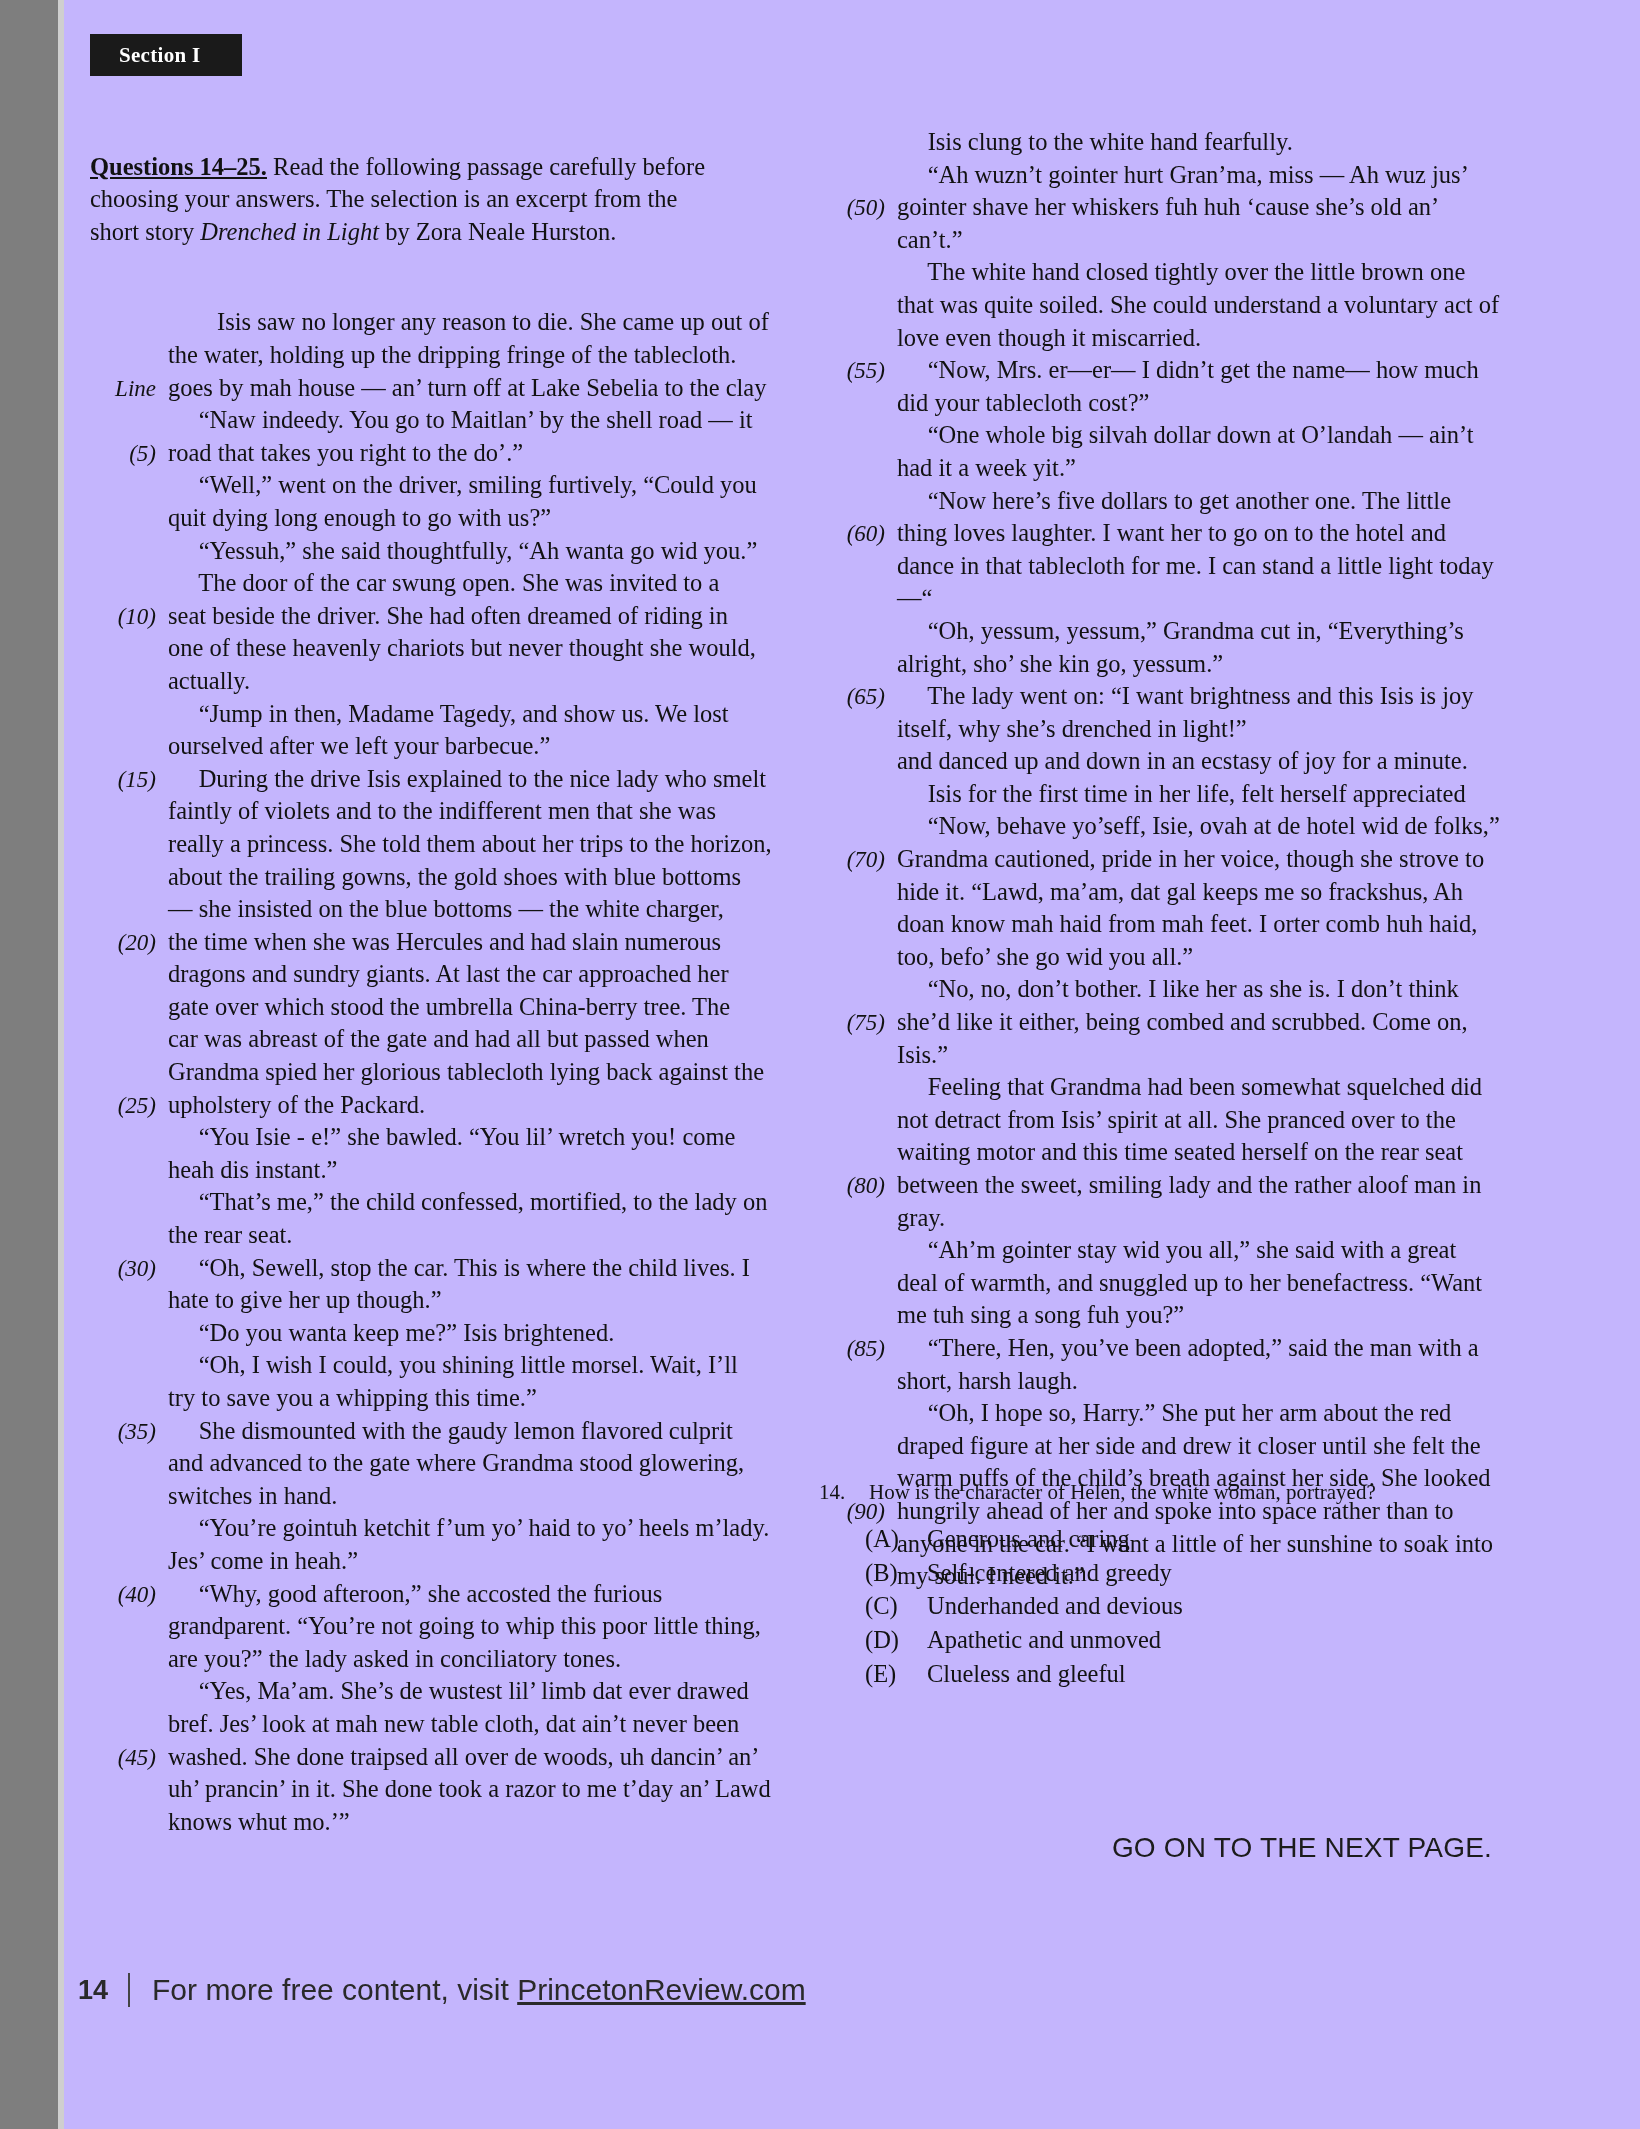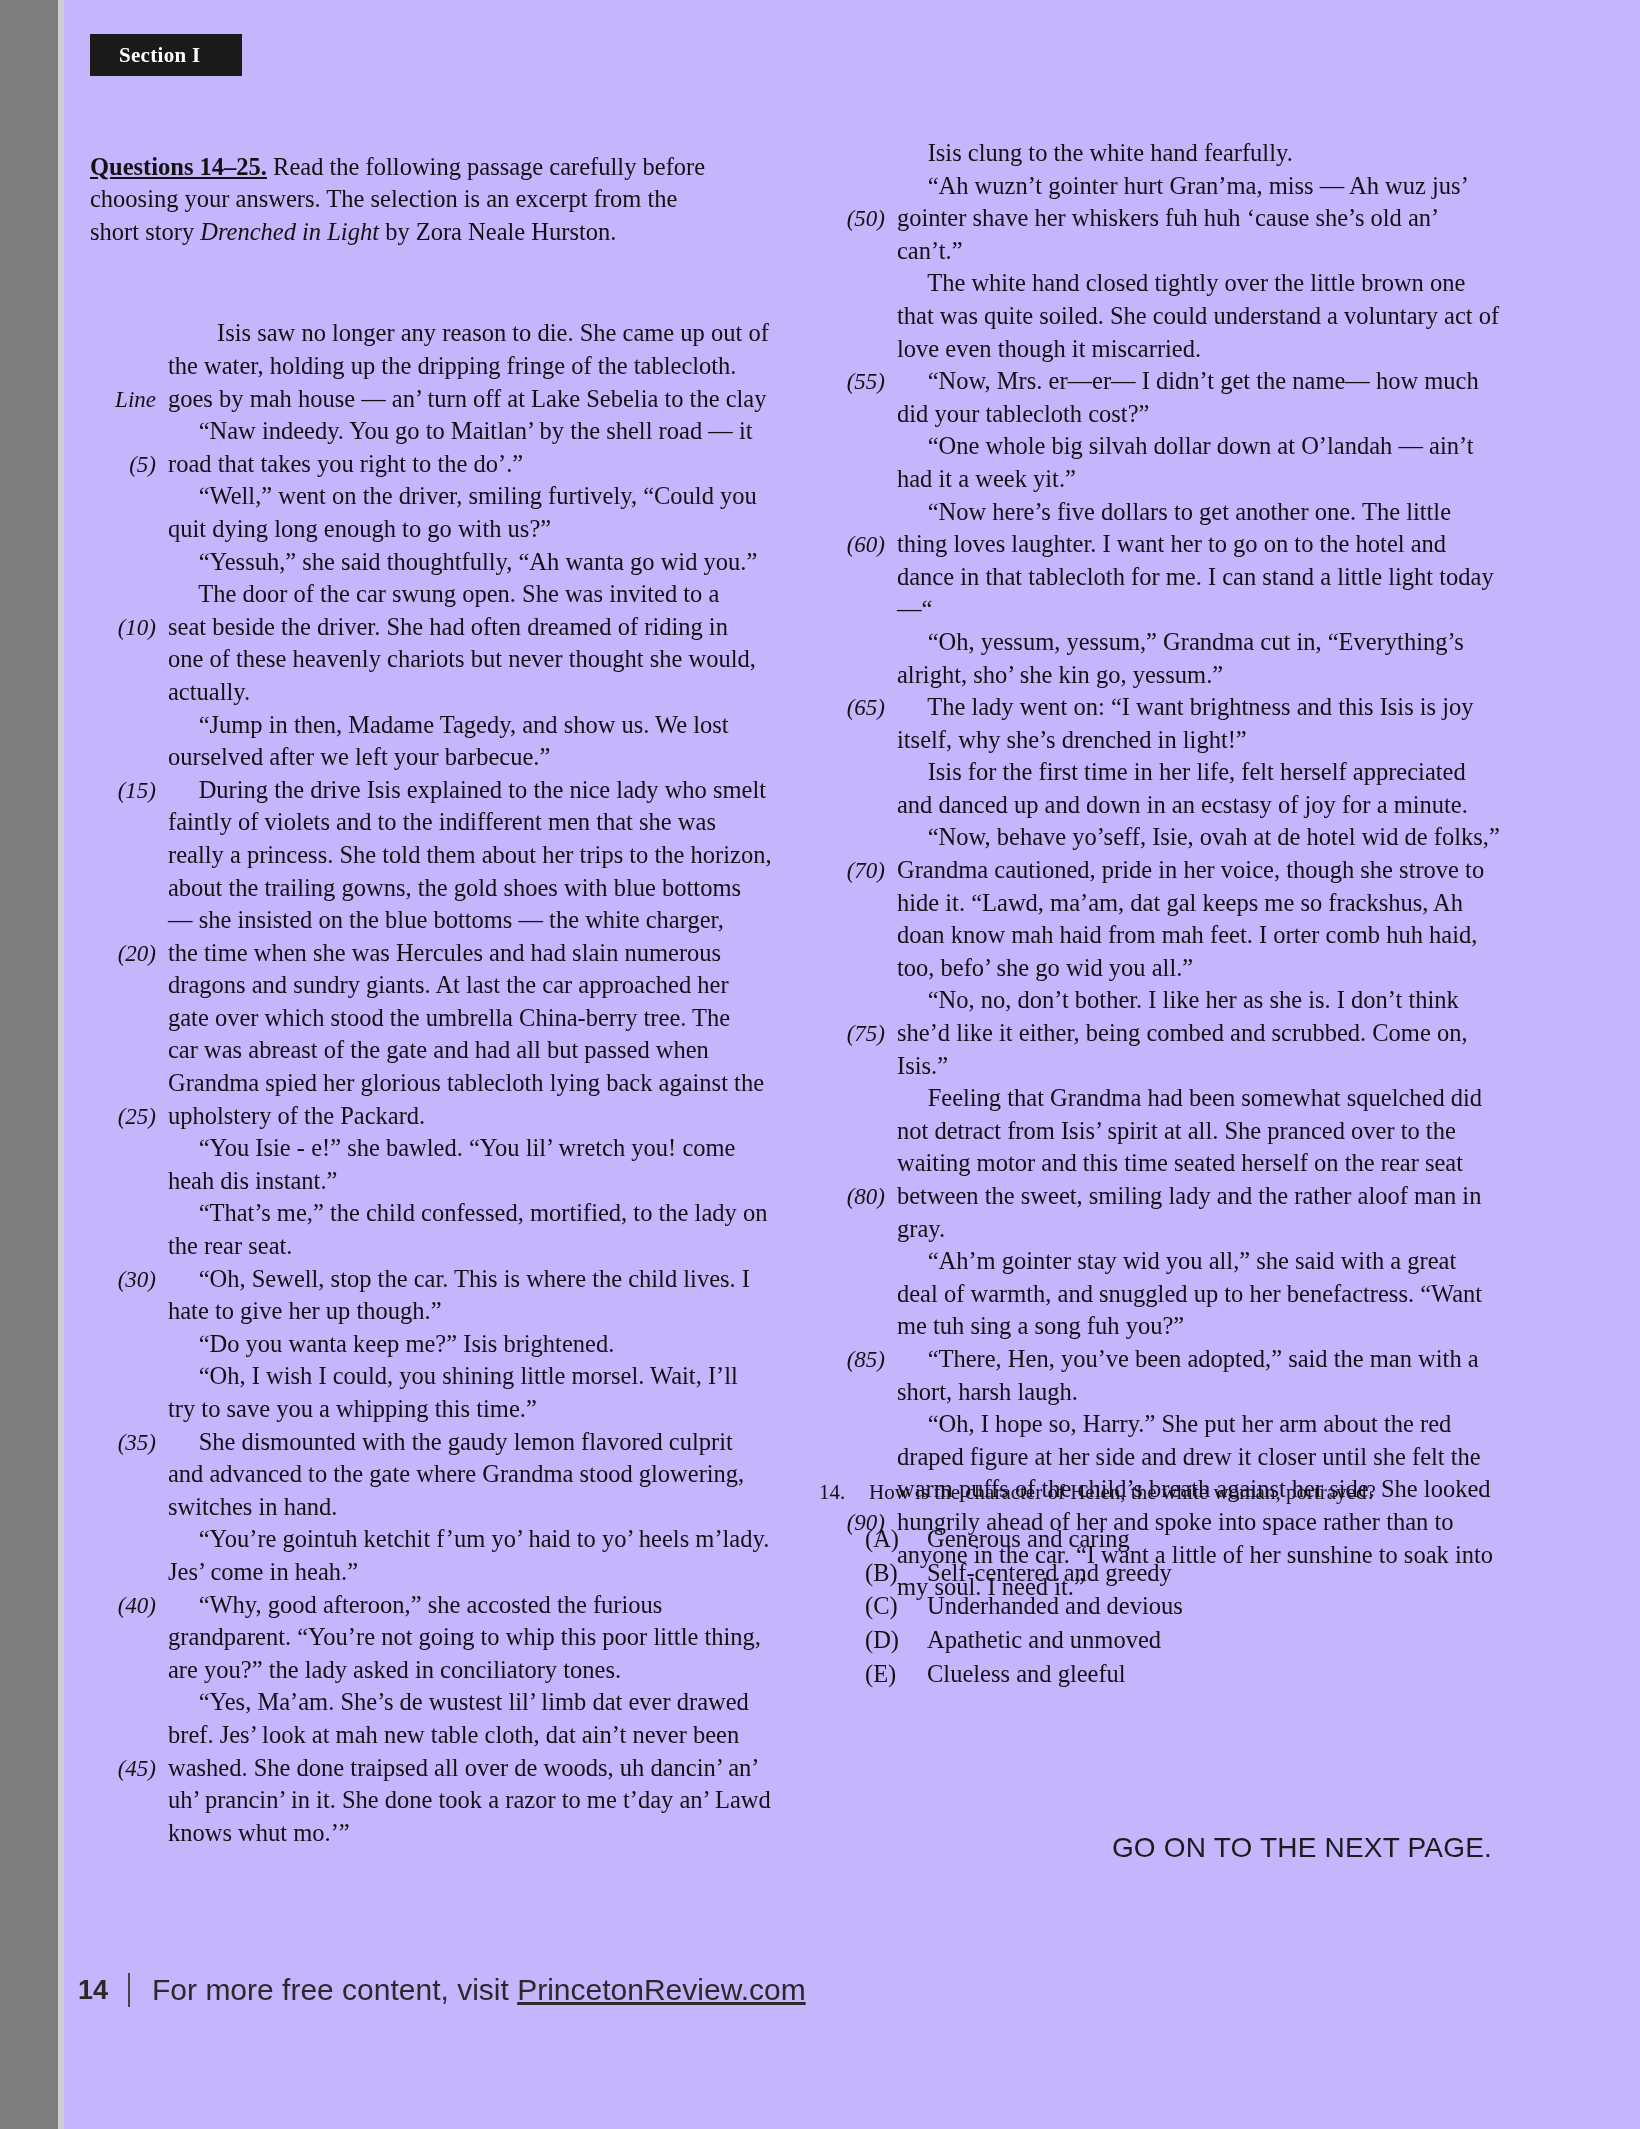--- a/index.html
+++ b/index.html
@@ -68,21 +68,21 @@
   .instructions {
     font-size: 24.5px;
     line-height: 1.345;
     color: #121212;
     width: 622px;
   }
   .instructions b { font-weight: bold; text-decoration: underline; }
   .instructions i { font-style: italic; }
 
   
-  .passage { margin-top: 15px; }
+  .passage { margin-top: 4px; }
   .prow {
     display: flex;
     align-items: baseline;
     font-size: 24.5px;
     line-height: 1;
     height: 32.6px;
     color: #121212;
     white-space: pre;
   }
   .lnum {
@@ -238,22 +238,22 @@
           <div class="prow"><span class="lnum"></span><span class="ltext">     “One whole big silvah dollar down at O’landah — ain’t</span></div>
           <div class="prow"><span class="lnum"></span><span class="ltext">had it a week yit.”</span></div>
           <div class="prow"><span class="lnum"></span><span class="ltext">     “Now here’s five dollars to get another one. The little</span></div>
           <div class="prow"><span class="lnum">(60)</span><span class="ltext">thing loves laughter. I want her to go on to the hotel and</span></div>
           <div class="prow"><span class="lnum"></span><span class="ltext">dance in that tablecloth for me. I can stand a little light today</span></div>
           <div class="prow"><span class="lnum"></span><span class="ltext">—“</span></div>
           <div class="prow"><span class="lnum"></span><span class="ltext">     “Oh, yessum, yessum,” Grandma cut in, “Everything’s</span></div>
           <div class="prow"><span class="lnum"></span><span class="ltext">alright, sho’ she kin go, yessum.”</span></div>
           <div class="prow"><span class="lnum">(65)</span><span class="ltext">     The lady went on: “I want brightness and this Isis is joy</span></div>
           <div class="prow"><span class="lnum"></span><span class="ltext">itself, why she’s drenched in light!”</span></div>
+          <div class="prow"><span class="lnum"></span><span class="ltext">and danced up and down in an ecstasy of joy for a minute.</span></div>
           <div class="prow"><span class="lnum"></span><span class="ltext">     Isis for the first time in her life, felt herself appreciated</span></div>
-          <div class="prow"><span class="lnum"></span><span class="ltext">and danced up and down in an ecstasy of joy for a minute.</span></div>
           <div class="prow"><span class="lnum"></span><span class="ltext">     “Now, behave yo’seff, Isie, ovah at de hotel wid de folks,”</span></div>
           <div class="prow"><span class="lnum">(70)</span><span class="ltext">Grandma cautioned, pride in her voice, though she strove to</span></div>
           <div class="prow"><span class="lnum"></span><span class="ltext">hide it. “Lawd, ma’am, dat gal keeps me so frackshus, Ah</span></div>
           <div class="prow"><span class="lnum"></span><span class="ltext">doan know mah haid from mah feet. I orter comb huh haid,</span></div>
           <div class="prow"><span class="lnum"></span><span class="ltext">too, befo’ she go wid you all.”</span></div>
           <div class="prow"><span class="lnum"></span><span class="ltext">     “No, no, don’t bother. I like her as she is. I don’t think</span></div>
           <div class="prow"><span class="lnum">(75)</span><span class="ltext">she’d like it either, being combed and scrubbed. Come on,</span></div>
           <div class="prow"><span class="lnum"></span><span class="ltext">Isis.”</span></div>
           <div class="prow"><span class="lnum"></span><span class="ltext">     Feeling that Grandma had been somewhat squelched did</span></div>
           <div class="prow"><span class="lnum"></span><span class="ltext">not detract from Isis’ spirit at all. She pranced over to the</span></div>

